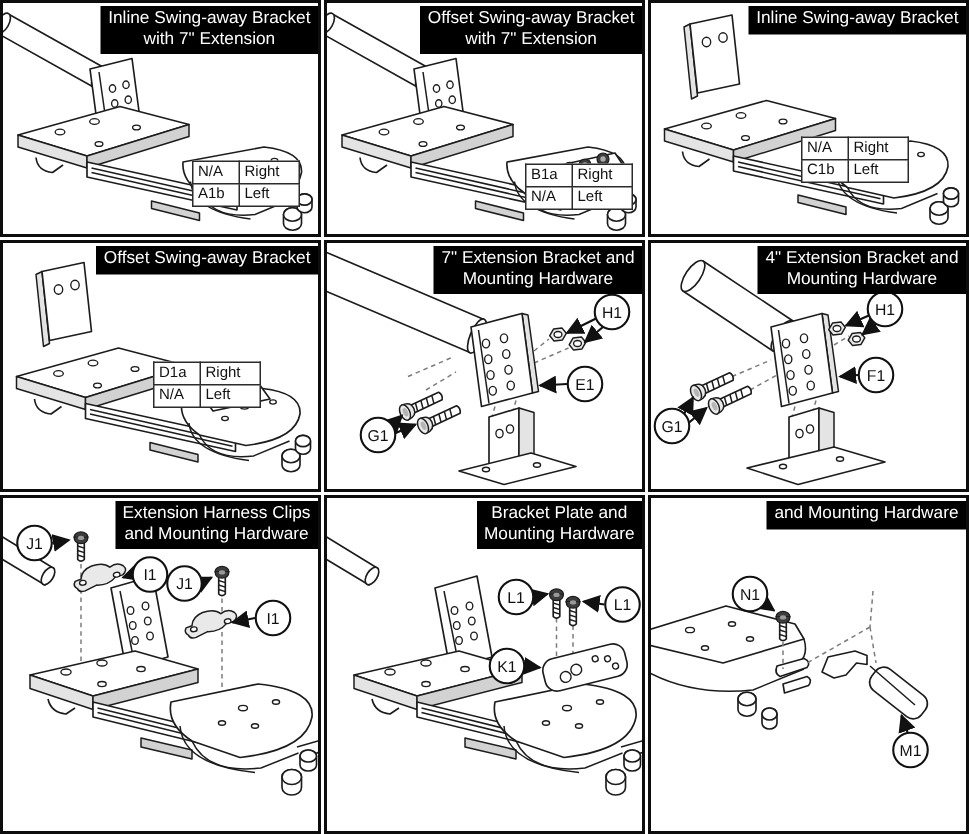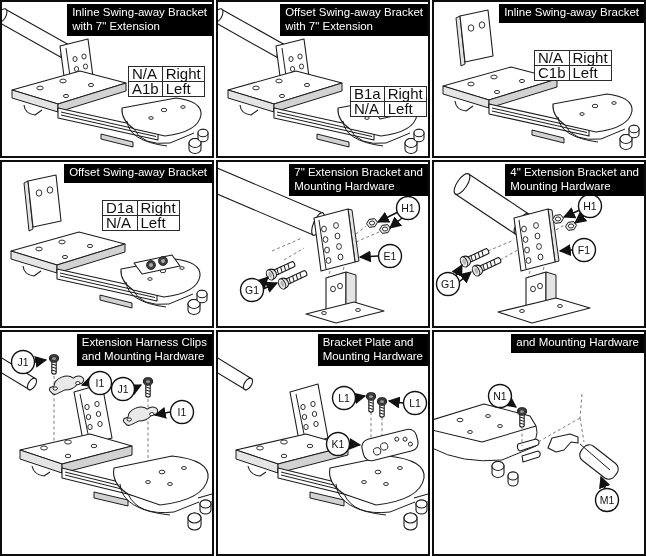--- a/index.html
+++ b/index.html
@@ -10,26 +10,26 @@
     grid-template-rows:158px 168px 226px;
     gap:2px;background:#fff;
   }
   .panel{
     position:relative;box-sizing:border-box;border:2px solid #0d0d0d;
     background:#fff;overflow:hidden;
   }
   .art{position:absolute;left:0;top:0;width:100%;height:100%;}
   .banner{
     position:absolute;top:2px;right:0;background:#000;color:#fff;
-    font-size:11.5px;line-height:1.18;padding:2px 5px 3px 5px;text-align:left;
+    font-size:11.5px;line-height:1.18;padding:2px 5px 3px 5px;text-align:center;
     max-width:170px;
   }
   .code-table{
     position:absolute;border-collapse:collapse;background:#fff;
-    font-size:15px;color:#111;
+    font-size:10px;color:#111;margin-top:41px;
   }
   .code-table td{border:1.2px solid #2b2b2b;padding:0 3px;height:14px;line-height:14px;}
   .code-table td.c1{min-width:24px;}
   .code-table td.c2{min-width:33px;}
   
   .f{fill:#fff;stroke:#1c1c1c;stroke-width:1.1;stroke-linejoin:round;}
   .f2{fill:#e9e9e9;stroke:#1c1c1c;stroke-width:1;stroke-linejoin:round;}
   .sh{fill:#e4e4e4;stroke:#1c1c1c;stroke-width:1;stroke-linejoin:round;}
   .sh2{fill:#d2d2d2;stroke:#1c1c1c;stroke-width:1;stroke-linejoin:round;}
   .h{fill:#fff;stroke:#1c1c1c;stroke-width:0.9;}
@@ -208,21 +208,21 @@
         <circle class="dk" cx="172" cy="108" r="4"></circle>
           <circle cx="172" cy="108" r="1.8" fill="#aaa"></circle>
         <circle class="dk" cx="184" cy="104" r="4"></circle>
           <circle cx="184" cy="104" r="1.8" fill="#aaa"></circle>
       </g>
     </svg>
     <div class="banner">
       <div>Offset Swing-away Bracket</div>
       <div>with 7" Extension</div>
     </div>
-    <table class="code-table" style="left:132px;top:84px">
+    <table class="code-table" style="left:132px;top:66px">
       <tbody>
           <tr>
             <td class="c1">B1a</td>
             <td class="c2">Right</td>
           </tr>
       <tr>
             <td class="c1">N/A</td>
             <td class="c2">Left</td>
           </tr>
     </tbody>

